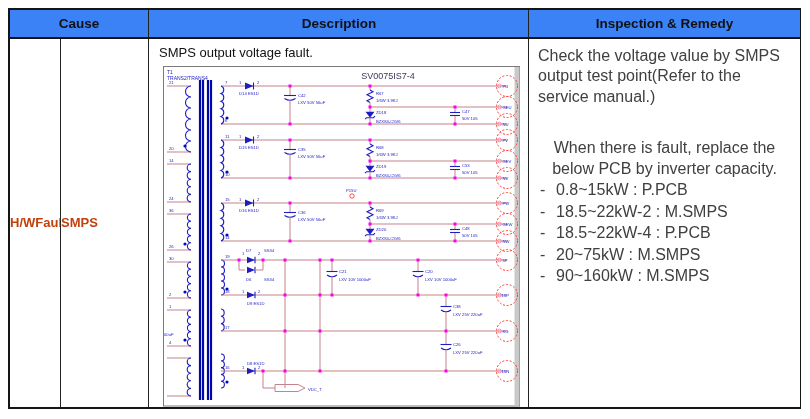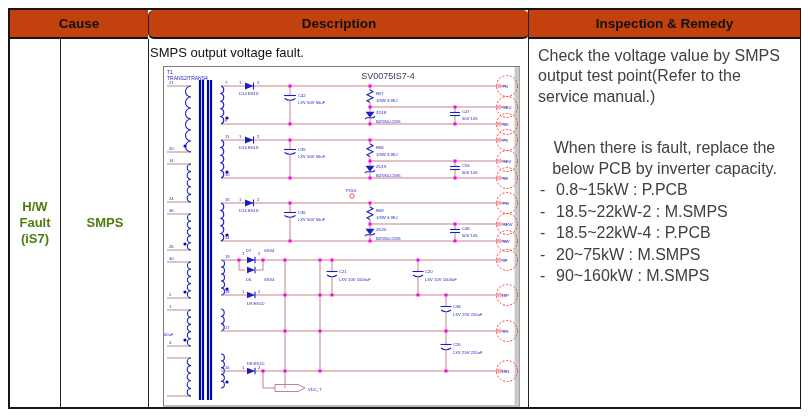--- a/index.html
+++ b/index.html
@@ -1,24 +1,24 @@
 <!DOCTYPE html>
 <html><head>
 <meta charset="utf-8">
 <style>
   html,body{margin:0;padding:0;background:#ffffff;font-family:"Liberation Sans",sans-serif;}
   #page{position:relative;width:810px;height:419px;background:#fff;overflow:hidden;}
   #table{position:absolute;left:8px;top:8px;width:789px;height:397px;border:2px solid #151515;}
-  .hcell{position:absolute;top:0;height:27px;background:#c2410c;border-bottom:2px solid #151515;
+  .hcell{position:absolute;top:0;height:27px;background:#3b82f6;border-bottom:2px solid #151515;
          display:flex;align-items:center;justify-content:center;font-weight:bold;font-size:13.5px;color:#111;}
   .bcell{position:absolute;top:29px;bottom:0;background:#fff;}
   .vline{border-left:1.5px solid #222;}
-  .causetxt{display:flex;flex-direction:column;align-items:center;justify-content:center;
-            height:100%;font-weight:bold;font-size:13px;color:#4d7c0f;line-height:1.25;}
-  #desc-intro{position:absolute;left:1px;top:6px;font-size:13px;color:#111;}
+  .causetxt{display:flex;flex-direction:row;align-items:center;justify-content:space-between;
+            height:100%;font-weight:bold;font-size:13px;color:#c2410c;line-height:1.25;}
+  #desc-intro{position:absolute;left:10px;top:6px;font-size:13px;color:#111;}
   #schembox{position:absolute;left:14px;top:27px;text-align:center;}
   #insp-body{padding:7px 9px 0 9px;font-size:16px;color:#404040;line-height:1.28;}
   #insp-para2{margin-top:31px;text-align:center;}
   .bullet{display:flex;margin-top:1px;}
   .bullet .dash{width:16px;flex:0 0 16px;padding-left:2px;}
   
   .w{stroke:#c4838b;stroke-width:1;fill:none;}
   .bl{stroke:#1d1dc4;stroke-width:1.1;fill:none;}
   .blf{fill:#1d1dc4;}
   .core{stroke:#0008a8;stroke-width:2.2;}
@@ -32,21 +32,21 @@
 </style>
 </head>
 <body>
 
 <div id="page">
  <div id="table">
 
   <div class="hcell" style="left:0;width:138px;">
     <span>Cause</span>
   </div>
-  <div class="hcell vline" style="left:138px;width:380px;border-radius:6px;">
+  <div class="hcell vline" style="left:138px;width:380px;">
     <span>Description</span>
   </div>
   <div class="hcell vline" style="left:518px;width:271px;">
     <span>Inspection &amp; Remedy</span>
   </div>
 
   <div class="bcell" style="left:0;width:50px;">
     <div class="causetxt">
       <span>H/W</span>
       <span>Fault</span>

